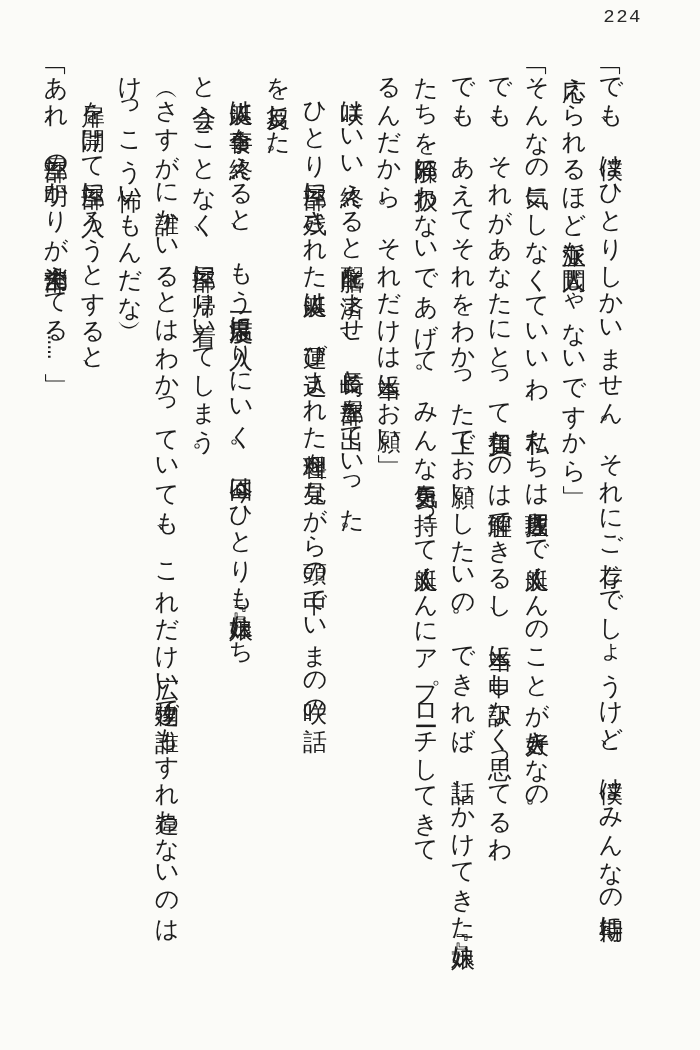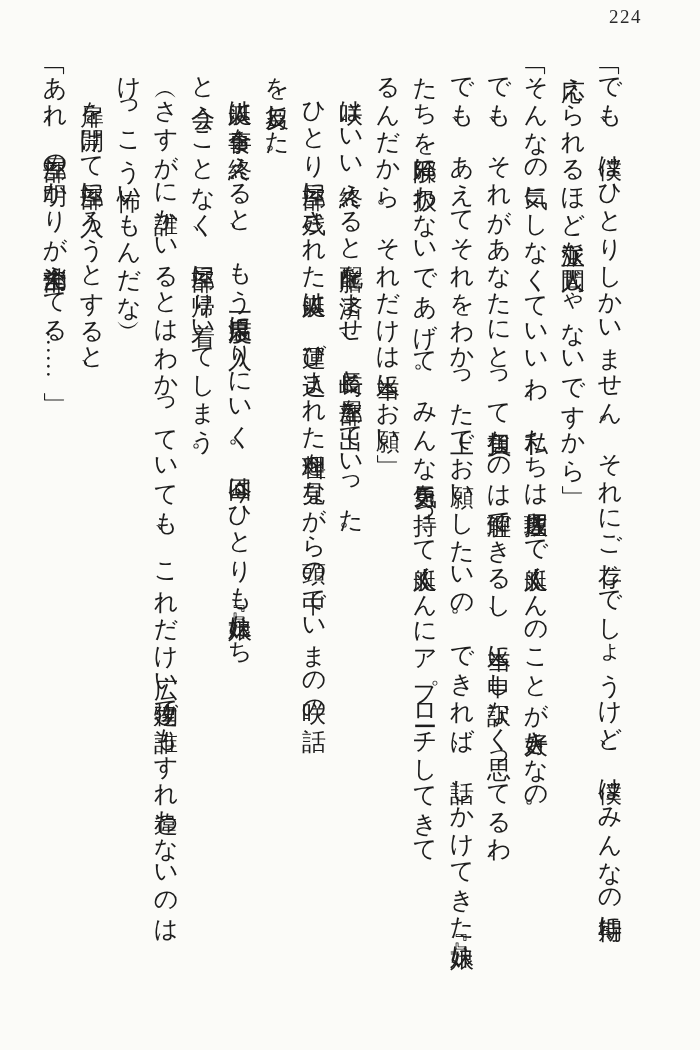--- a/index.html
+++ b/index.html
@@ -1,21 +1,21 @@
 <!DOCTYPE html>
 <html><head>
 <meta charset="utf-8">
 <style>
   html, body { margin: 0; padding: 0; }
   .page {
     position: relative;
     width: 700px;
     height: 1050px;
     background: #fbfbf8;
-    font-family: Liberation Serif, serif;
+    font-family: Liberation Mono, monospace;
     overflow: hidden;
   }
   .page-number {
     position: absolute;
     top: 6px;
     right: 58px;
     font-size: 19px;
     letter-spacing: 1.5px;
     color: #2a2a2a;
   }

